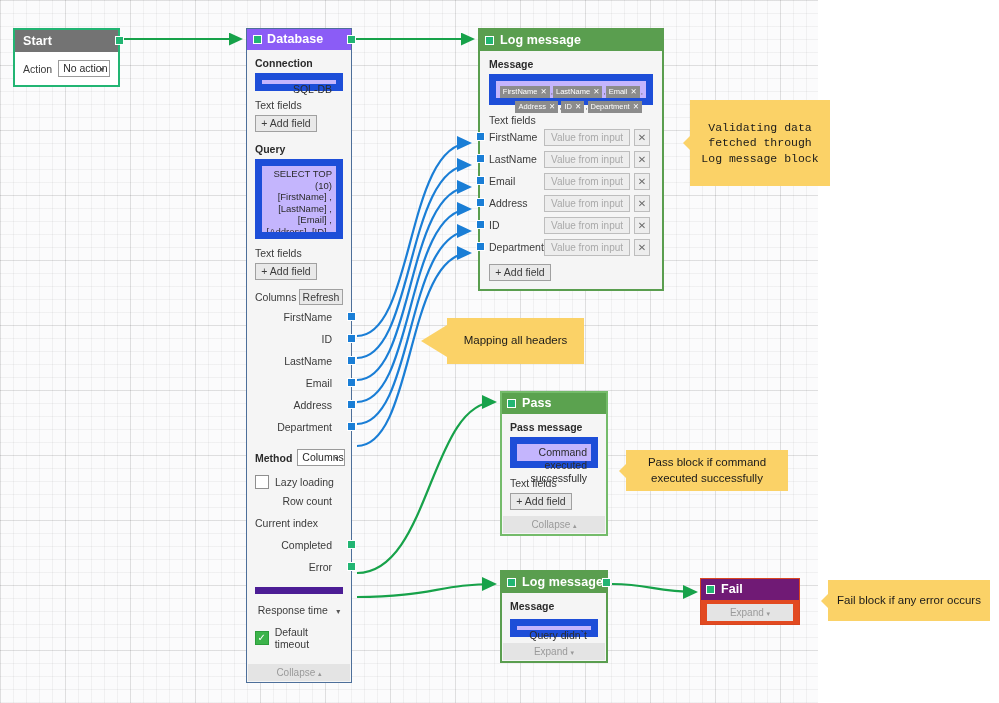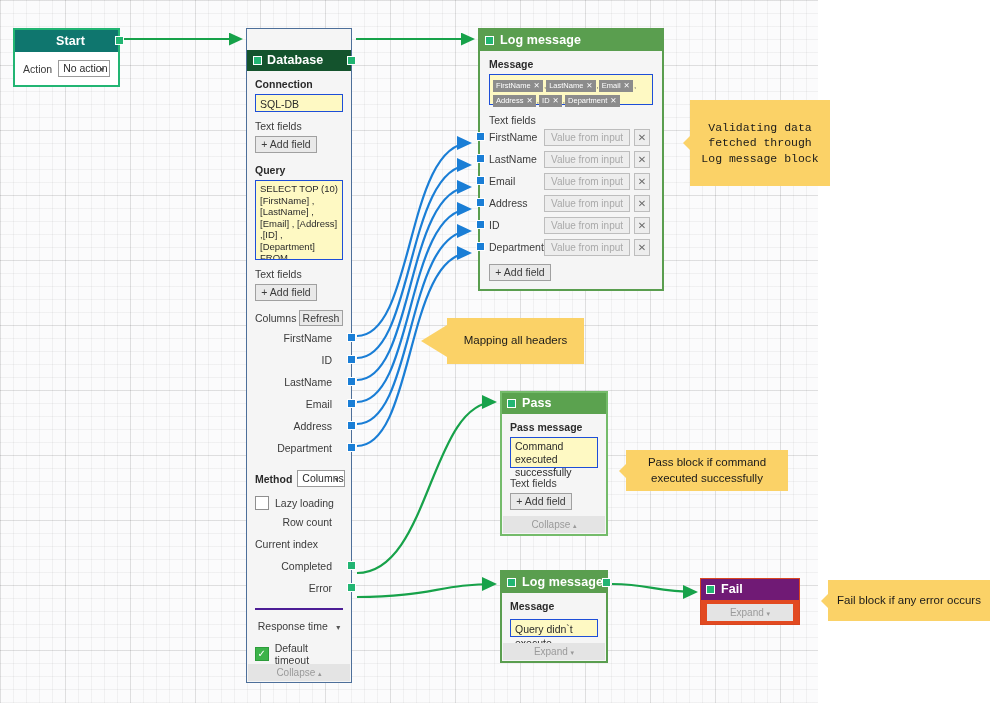--- a/index.html
+++ b/index.html
@@ -29,22 +29,22 @@
   }
   .node-body{background:#f5f5f5;box-sizing:border-box;}
   .port{
     position:absolute;width:9px;height:9px;background:#22b573;
     border:1px solid #ffffff;box-sizing:border-box;
   }
   .port.blue{background:#1a7ed6;}
   .lbl{font-size:10.5px;color:#3b3b3b;}
   .bold{font-weight:bold;color:#2b2b2b;}
   .txtbox{
-    background:#fef9c3;border:1px solid #1d4ed8;box-sizing:border-box;
-    font-size:10.5px;color:#2b2b2b;padding:2px 4px;
+    background:#c4b5fd;border:7px solid #1d4ed8;box-sizing:border-box;
+    font-size:10.5px;color:#2b2b2b;padding:2px 4px;text-align:right;
   }
   .btn{
     background:#e9e9e9;border:1px solid #a0a0a0;box-sizing:border-box;
     font-size:10.5px;color:#3b3b3b;text-align:center;
   }
   .inputro{
     background:#ededed;border:1px solid #bdbdbd;box-sizing:border-box;
     font-size:10px;color:#a9a9a9;text-align:center;line-height:15px;
   }
   .xbtn{
@@ -56,25 +56,25 @@
     box-sizing:border-box;
   }
   .sel{
     background:#ffffff;border:1px solid #9a9a9a;box-sizing:border-box;
     font-size:10.5px;color:#2b2b2b;position:relative;
   }
   .sel .cv{position:absolute;right:5px;top:50%;transform:translateY(-50%);font-size:8px;color:#555;}
 
   
   #start{left:13px;top:28px;width:107px;height:59px;border:2px solid #22b573;background:#ffffff;}
-  #start .node-head{background:#0f766e;height:22px;line-height:22px;padding-left:8px;text-align:center;}
+  #start .node-head{background:#737373;height:22px;line-height:22px;padding-left:8px;}
 
   
   #db{left:246px;top:28px;width:106px;height:655px;border:1px solid #4d6f9a;background:#f5f5f5;}
-  #db .node-head{background:#14532d;margin-top:21px;}
+  #db .node-head{background:#8b5cf6;}
 
   
   #logtop{left:478px;top:28px;width:186px;height:263px;border:2px solid #5a9e4f;background:#f5f5f5;}
   #logtop .node-head{background:#5a9e4f;}
 
   
   #pass{left:500px;top:391px;width:108px;height:145px;border:2px solid #74bb6a;background:#f5f5f5;}
   #pass .node-head{background:#5ba24f;}
 
   
@@ -206,21 +206,21 @@
       <span class="lbl">Lazy loading</span>
     </div>
 
     <div id="db-outputs">
         <div style="position: relative; height: 22px; line-height: 22px; text-align: right; padding-right: 11px;"><span class="lbl">Row count</span></div>
         <div style="position: relative; height: 22px; line-height: 22px; padding-right: 11px;"><span class="lbl">Current index</span></div>
         <div style="position: relative; height: 22px; line-height: 22px; text-align: right; padding-right: 11px;"><span class="lbl">Completed</span><span class="port" style="right: -13px; top: 7px;"></span></div>
         <div style="position: relative; height: 22px; line-height: 22px; text-align: right; padding-right: 11px;"><span class="lbl">Error</span><span class="port" style="right: -13px; top: 7px;"></span></div>
       </div>
 
-    <div style="margin-top:10px;border-top:2px solid #4c1d95;padding-top:6px;text-align:center;position:relative;">
+    <div style="margin-top:10px;border-top:7px solid #4c1d95;padding-top:6px;text-align:center;position:relative;">
       <span class="lbl">Response time</span>
       <span style="font-size:8px;color:#555;margin-left:4px;">▾</span>
     </div>
 
     <div style="margin-top:8px;display:flex;align-items:center;gap:6px;">
       <span class="chk">✓</span>
       <span class="lbl">Default timeout</span>
     </div>
   </div>
 

